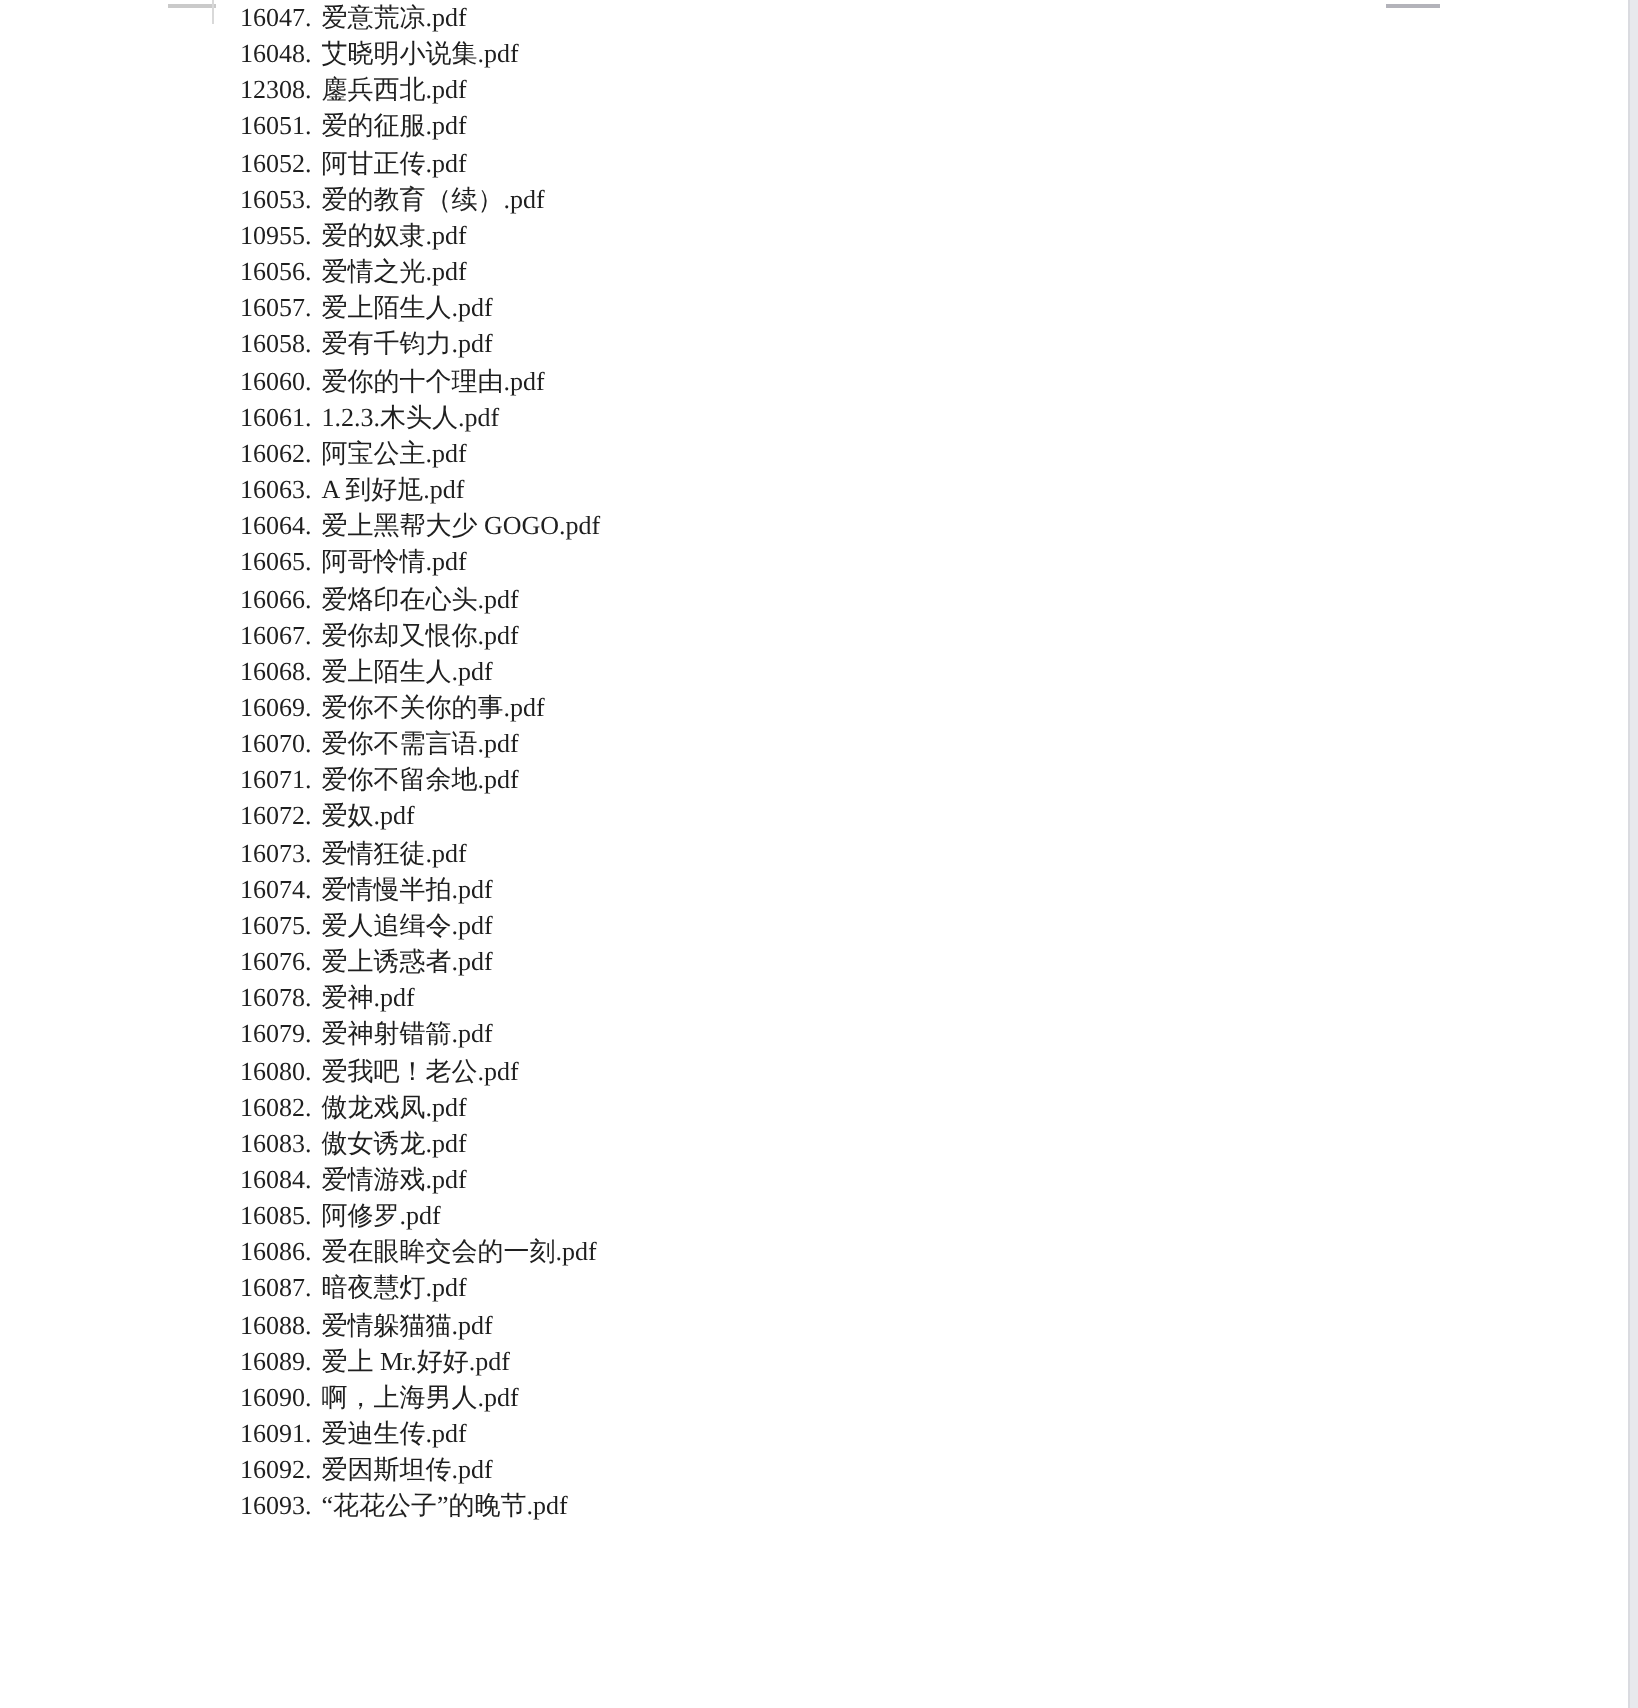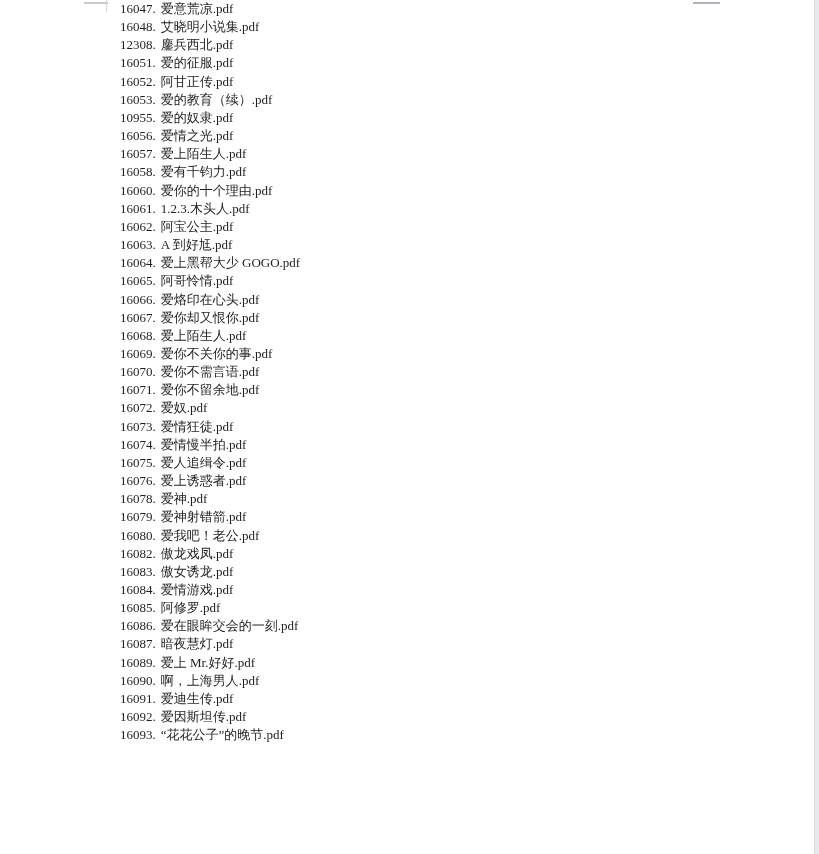--- a/index.html
+++ b/index.html
@@ -186,20 +186,23 @@
       <div class="row">
       <span class="num">16085.</span><span class="name">阿修罗.pdf</span>
     </div>
       <div class="row">
       <span class="num">16086.</span><span class="name">爱在眼眸交会的一刻.pdf</span>
     </div>
       <div class="row">
       <span class="num">16087.</span><span class="name">暗夜慧灯.pdf</span>
     </div>
       <div class="row">
+      <span class="num">16088.</span><span class="name">爱情躲猫猫.pdf</span>
+    </div>
+      <div class="row">
       <span class="num">16089.</span><span class="name">爱上 Mr.好好.pdf</span>
     </div>
       <div class="row">
       <span class="num">16090.</span><span class="name">啊，上海男人.pdf</span>
     </div>
       <div class="row">
       <span class="num">16091.</span><span class="name">爱迪生传.pdf</span>
     </div>
       <div class="row">
       <span class="num">16092.</span><span class="name">爱因斯坦传.pdf</span>

